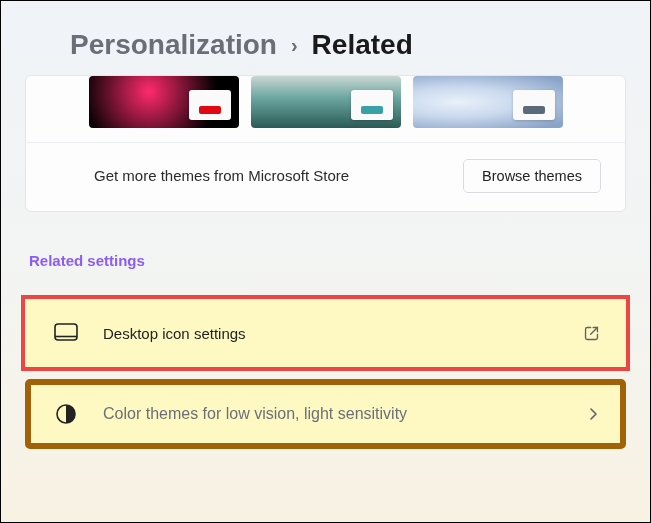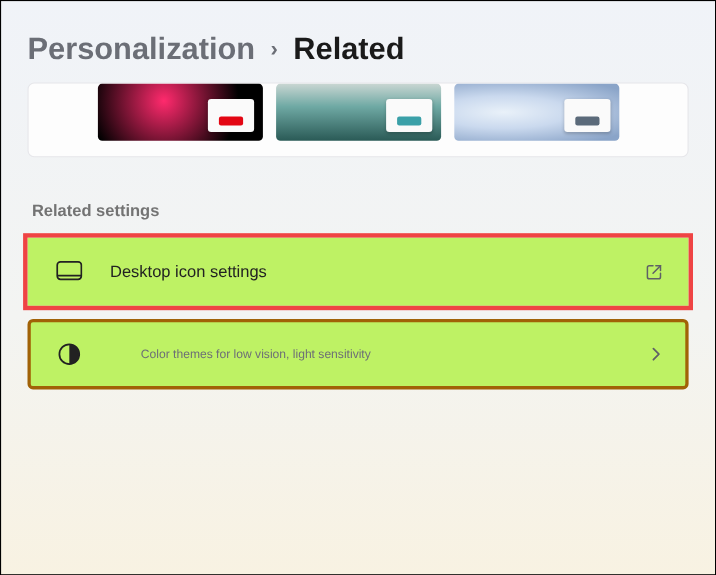--- a/index.html
+++ b/index.html
@@ -1,42 +1,42 @@
 <!DOCTYPE html>
 <html><head>
   <meta charset="utf-8">
   <style>
     * { margin:0; padding:0; box-sizing:border-box; font-family:"Segoe UI Variable","Segoe UI",sans-serif; }
     body { width:651px; height:523px; background:linear-gradient(180deg,#f0f3f8 0%,#f3f4f2 55%,#f8f2e2 100%); border:1px solid #000; overflow:hidden; }
     .wrap { padding:28px 24px 0 24px; }
-    .crumbs { display:flex; align-items:center; gap:14px; font-size:28px; font-weight:600; margin-bottom:14px; padding-left:0; }
+    .crumbs { display:flex; align-items:center; gap:14px; font-size:28px; font-weight:600; margin-bottom:14px; padding-left:0;margin-left:45px; }
     .crumb-parent { color:#6b6e76; cursor:pointer; }
     .crumb-sep { color:#6b6e76; font-size:20px; }
     .crumb-current { color:#1a1a1a; }
     .card-top { background:#fdfdfd; border:1px solid #e6e6ea; border-radius:6px; overflow:hidden; margin-bottom:40px; }
     .thumbs { display:flex; gap:12px; padding:0 0 14px 0; justify-content:center; }
     .thumb { width:150px; height:52px; border-radius:4px; position:relative; overflow:hidden; }
     .thumb .tb { position:absolute; right:8px; bottom:8px; width:42px; height:30px; background:#fafafa; border-radius:3px; display:flex; align-items:flex-end; justify-content:center; padding-bottom:6px; box-shadow:0 1px 3px rgba(0,0,0,0.2); }
     .thumb .tb .bar { width:22px; height:8px; border-radius:2px; }
     .t1 { background:radial-gradient(circle at 40% 30%,#ff2a6d,#000 70%); }
     .t1 .bar { background:#e30613; }
     .t2 { background:linear-gradient(180deg,#c9d6d2 0%,#6fa9a4 40%,#2a5a56 100%); }
     .t2 .bar { background:#3aa0a8; }
     .t3 { background:radial-gradient(ellipse at 30% 50%,#e9f1f9,#cad9ee 40%,#8aa4c8 90%); }
     .t3 .bar { background:#5b6a7a; }
     .store-row { display:flex; align-items:center; gap:24px; padding:16px 24px 18px 68px; border-top:1px solid #eceef2; }
     .store-text { color:#2b2b2b; font-size:15px; line-height:1.3; max-width:260px; }
     .browse-btn { margin-left:auto; background:#fdfdfd; border:1px solid #d9dbe0; border-radius:5px; padding:8px 18px; font-size:14.5px; color:#222; cursor:pointer; }
-    .section-title { font-size:15px; font-weight:600; color:#737373; margin:0 0 16px 4px; }
-    .row { background:#bef264; border:3px solid #a16207; border-radius:5px; padding:18px 20px 18px 22px; display:flex; align-items:center; gap:24px; margin-bottom:12px; cursor:pointer; }
+    .section-title { font-size:15px; font-weight:600; color:#8b5cf6; margin:0 0 30px 4px; }
+    .row { background:#fef9c3; border:6px solid #a16207; border-radius:5px; padding:18px 20px 18px 22px; display:flex; align-items:center; gap:24px; margin-bottom:12px; cursor:pointer; }
     .row.highlight { outline:4px solid #ef4444; outline-offset:0; border-color:transparent; border-radius:0; }
     .row-icon { width:26px; display:flex; align-items:center; justify-content:center; color:#222; }
     .row-body { display:flex; flex-direction:column; gap:2px; }
     .row-title { font-size:15px; color:#222; }
-    .row-sub { font-size:11px; color:#6d6f76;margin-left:28px; }
+    .row-sub { font-size:16px; color:#6d6f76; }
     .row-tail { margin-left:auto; color:#5f6166; display:flex; align-items:center; }
     svg { display:block; }
   </style>
 </head>
 <body>
 
 <div class="wrap">
   <div class="crumbs">
     <span class="crumb-parent">Personalization</span>
     <span class="crumb-sep">›</span>
@@ -53,20 +53,24 @@
       <div class="thumb t2">
           <div class="tb">
             <div class="bar"></div>
           </div>
         </div>
       <div class="thumb t3">
           <div class="tb">
             <div class="bar"></div>
           </div>
         </div>
+    </div>
+    <div class="store-row">
+      <div class="store-text">Get more themes from Microsoft Store</div>
+      <button class="browse-btn">Browse themes</button>
     </div>
   </div>
 
   <div class="section-title">Related settings</div>
 
   <div class="row highlight">
     <div class="row-icon">
       <svg width="24" height="20" viewBox="0 0 24 20" fill="none" stroke="currentColor" stroke-width="1.6">
         <rect x="1" y="1" width="22" height="16" rx="3"></rect>
         <line x1="1" y1="13.5" x2="23" y2="13.5"></line>

